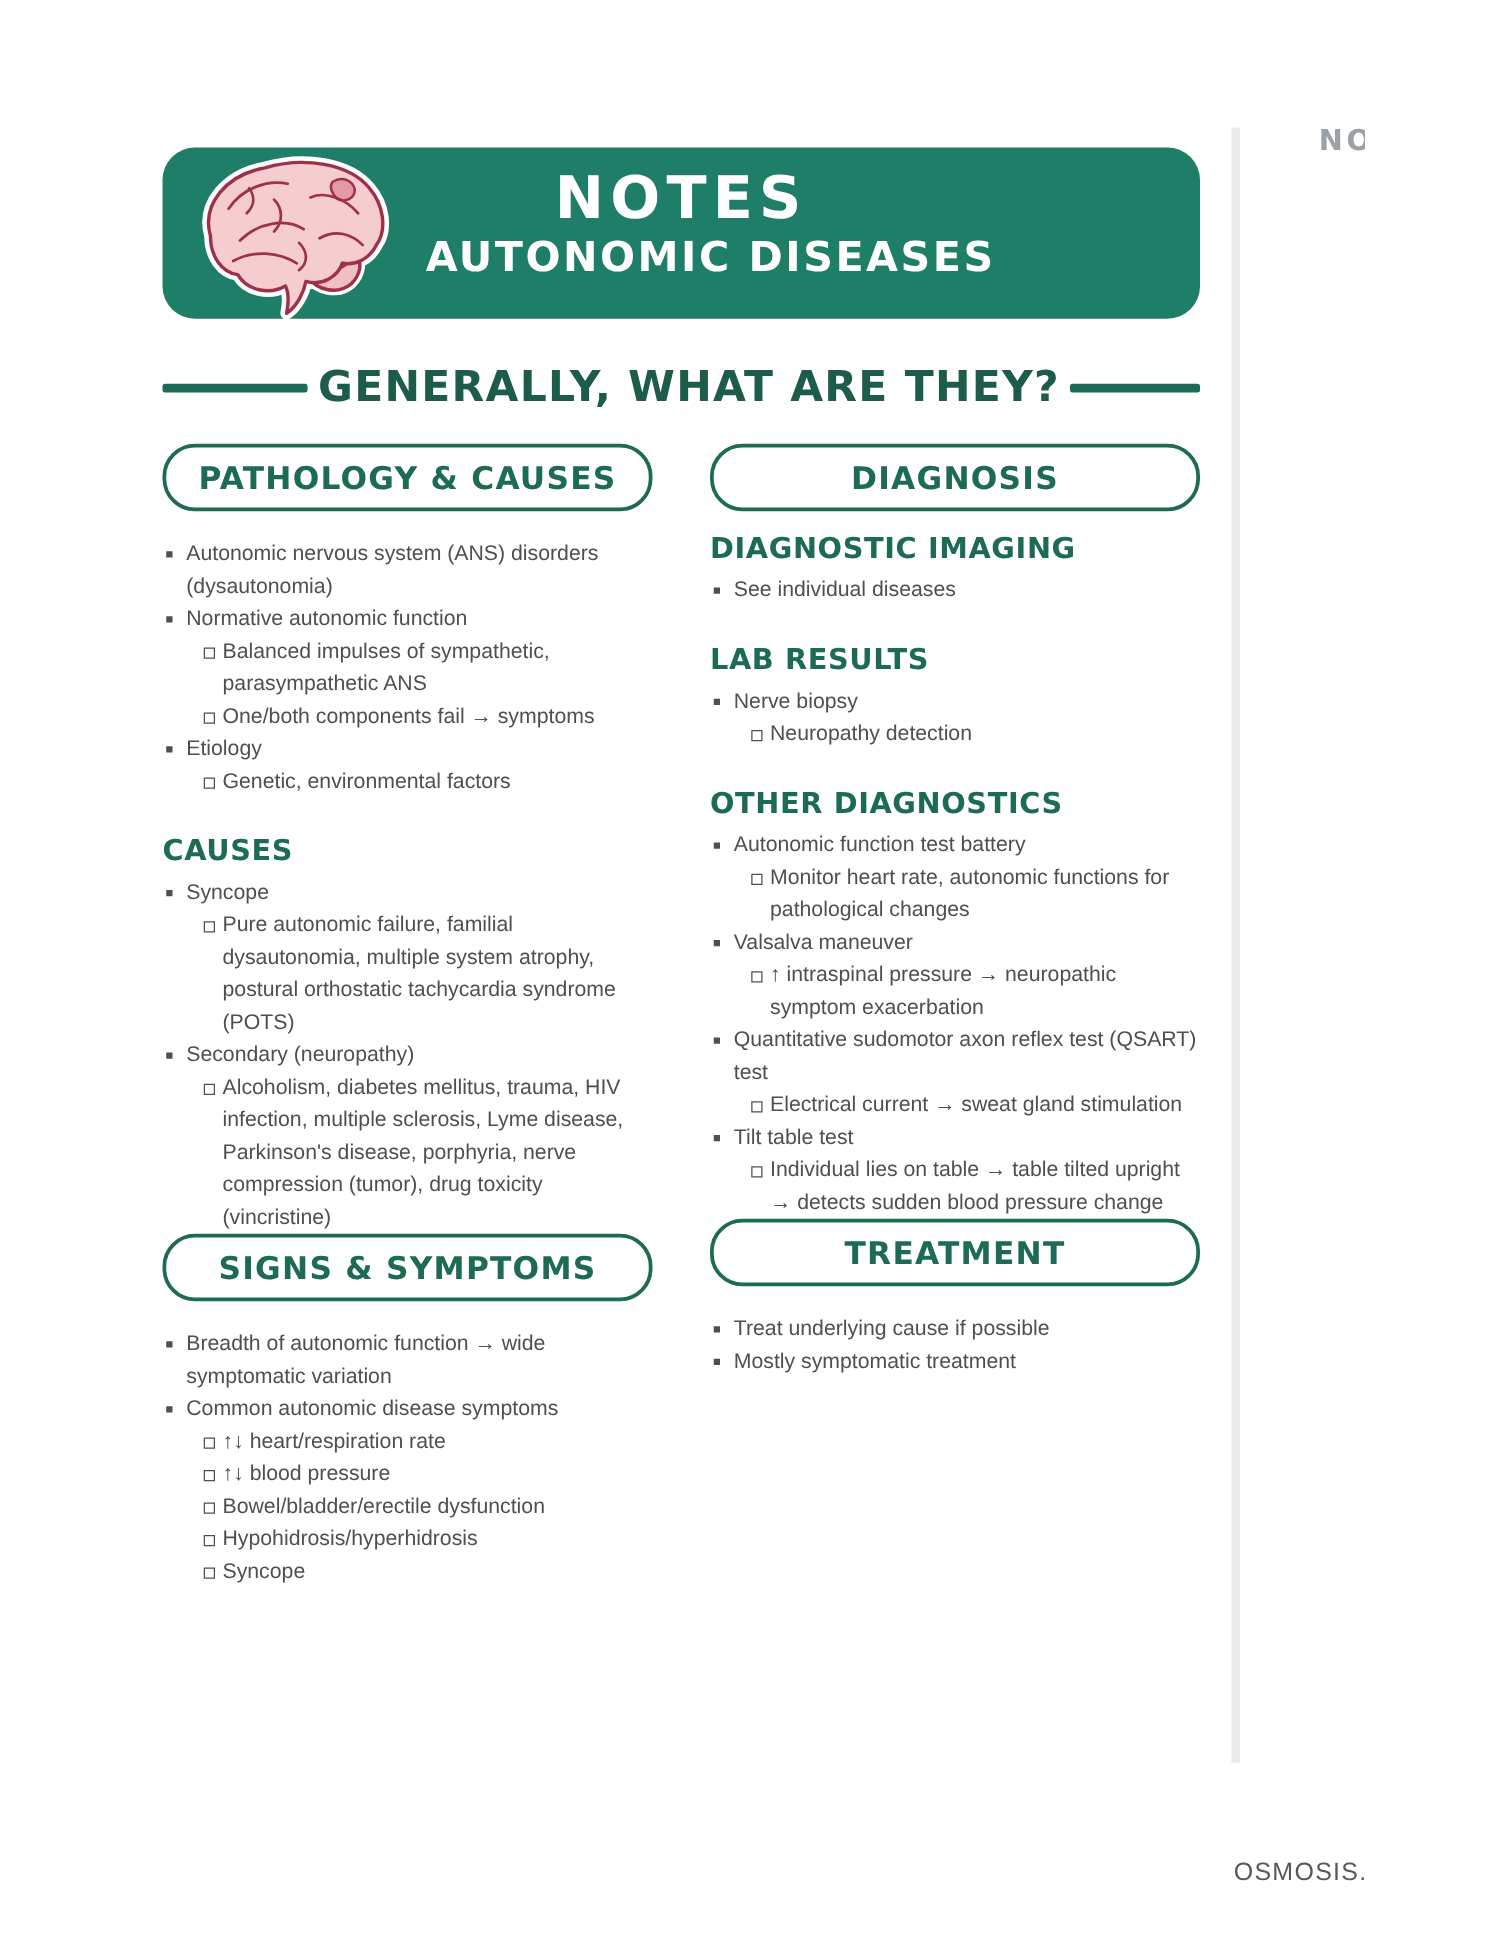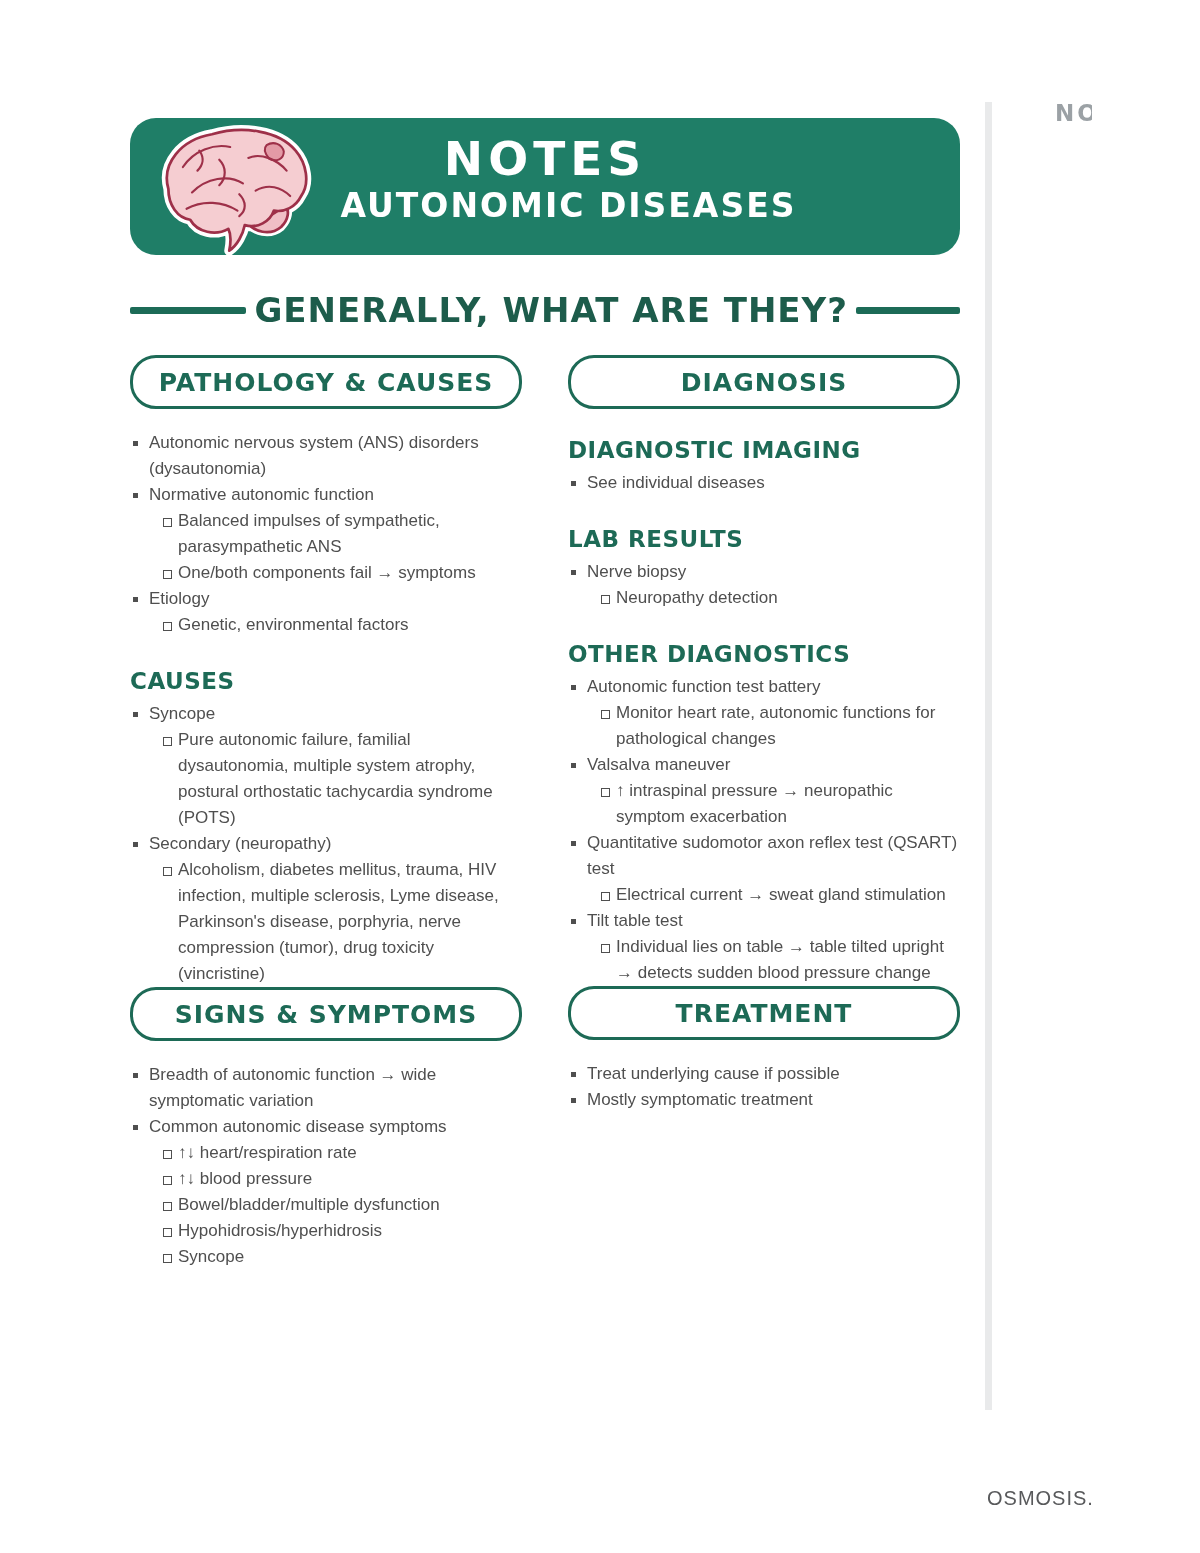--- a/index.html
+++ b/index.html
@@ -51,21 +51,21 @@
     border:3.5px solid #1d6a56; border-radius:26px; text-align:center;
     padding:10px 6px 9px; color:#1d6a56; font-weight:800; font-size:25px;
     letter-spacing:1px; font-family:"DejaVu Sans",sans-serif;
   }
   .boxhead-gap { }
 
   .subhead {
     color:#1d6a56; font-weight:800; font-size:23px; letter-spacing:0.5px;
     font-family:"DejaVu Sans",sans-serif; margin:30px 0 7px;
   }
-  .subhead-first { margin-top:28px; }
+  .subhead-first { margin-top:17px; }
 
   ul.notes { list-style:none; color:#4f4f4f; font-size:17px; line-height:26px; }
   .list-gap { margin-top:21px; }
   li.b1 { position:relative; padding-left:19px; }
   li.b1::before {
     content:""; position:absolute; left:3px; top:11px;
     width:5px; height:5px; background:#4f4f4f;
   }
   li.b2 { position:relative; padding-left:48px; }
   li.b2::before {
@@ -146,21 +146,21 @@
             <li class="b1">Secondary (neuropathy)</li>
             <li class="b2">Alcoholism, diabetes mellitus, trauma, HIV infection, multiple sclerosis, Lyme disease, Parkinson's disease, porphyria, nerve compression (tumor), drug toxicity (vincristine)</li>
           </ul>
 
         <div class="boxhead boxhead-gap">SIGNS &amp; SYMPTOMS</div>
         <ul class="notes list-gap">
             <li class="b1">Breadth of autonomic function → wide symptomatic variation</li>
             <li class="b1">Common autonomic disease symptoms</li>
             <li class="b2">↑↓ heart/respiration rate</li>
             <li class="b2">↑↓ blood pressure</li>
-            <li class="b2">Bowel/bladder/multiple dysfunction</li>
+            <li class="b2">Bowel/bladder/erectile dysfunction</li>
             <li class="b2">Hypohidrosis/hyperhidrosis</li>
             <li class="b2">Syncope</li>
           </ul>
       </div>
 
       <div class="col">
         <div class="boxhead">DIAGNOSIS</div>
 
         <div class="subhead subhead-first">DIAGNOSTIC IMAGING</div>
         <ul class="notes">

